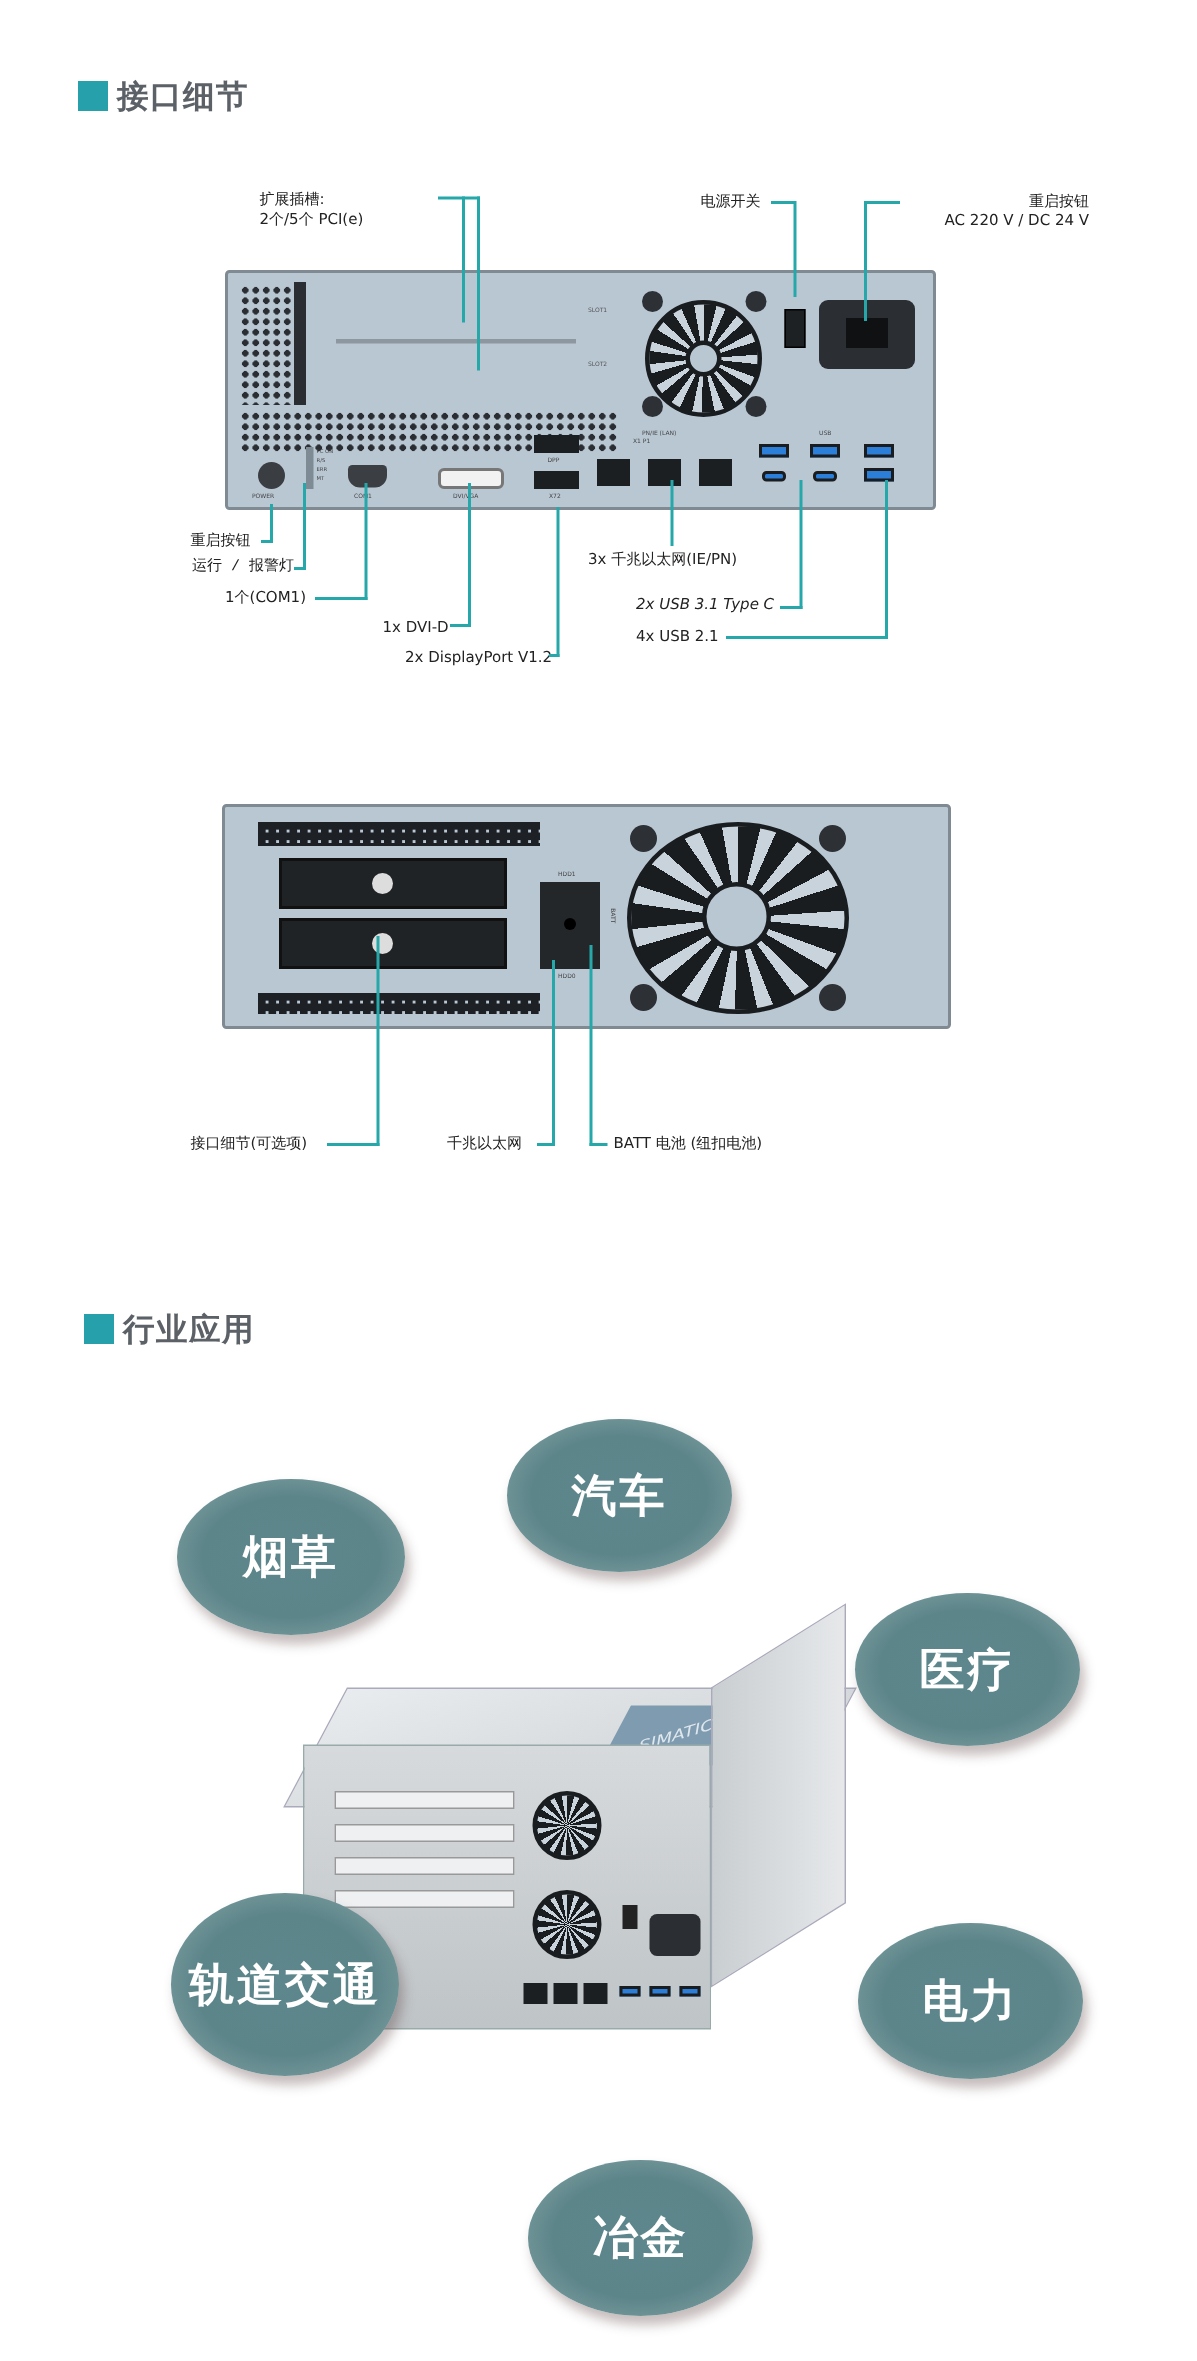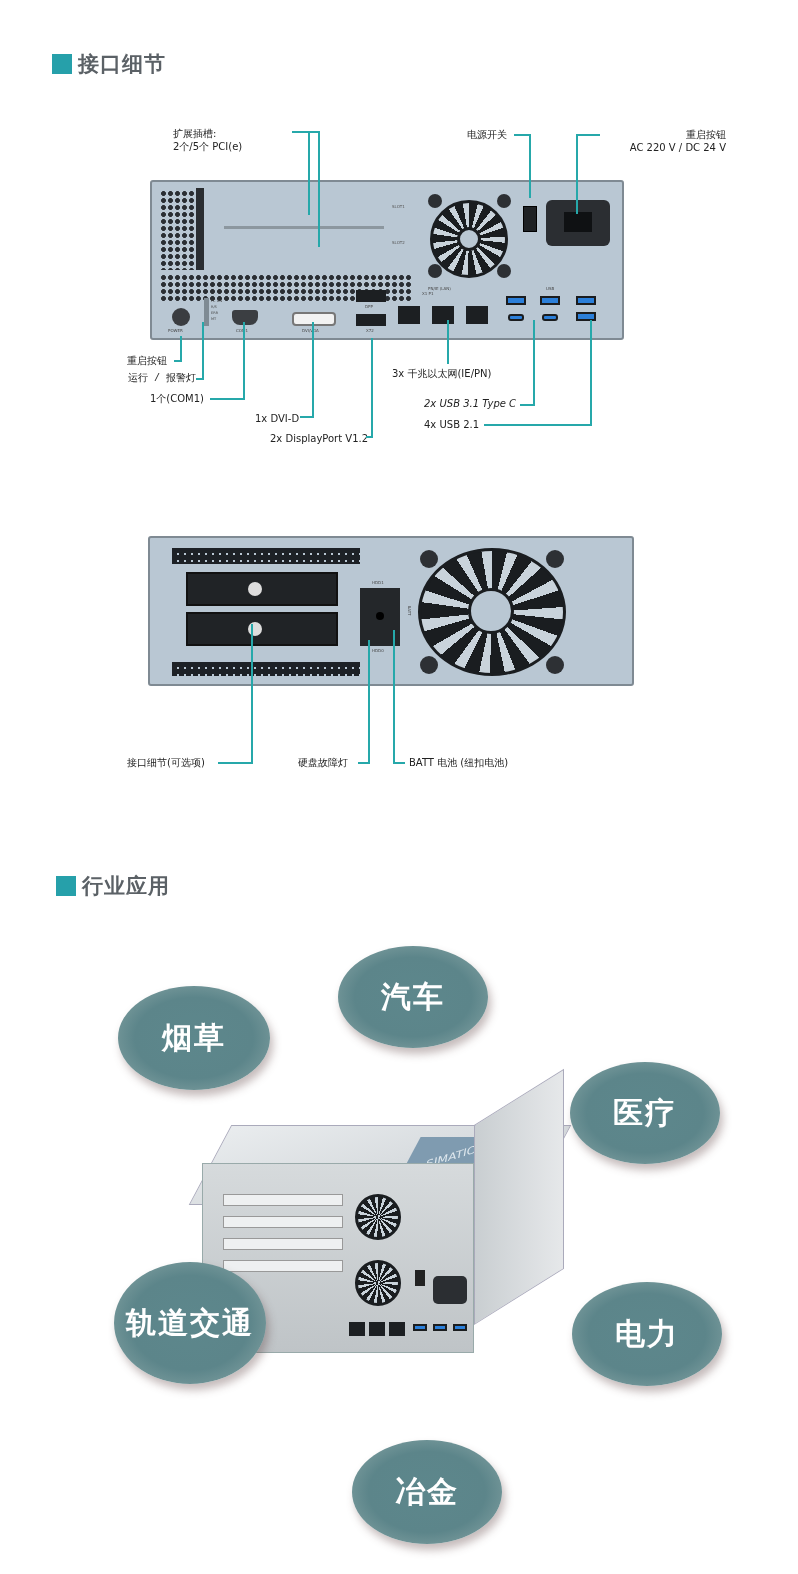--- a/index.html
+++ b/index.html
@@ -164,21 +164,21 @@
   </div>
 
   <div class="ln" style="left:251px;top:144px;width:2px;height:140px;"></div>
   <div class="ln" style="left:218px;top:282px;width:35px;height:2px;"></div>
   <div class="ln" style="left:368px;top:160px;width:2px;height:124px;"></div>
   <div class="ln" style="left:358px;top:282px;width:12px;height:2px;"></div>
   <div class="ln" style="left:393px;top:150px;width:2px;height:134px;"></div>
   <div class="ln" style="left:393px;top:282px;width:12px;height:2px;"></div>
 
   <div class="lbl" style="left:127px;top:276px;">接口细节(可选项)</div>
-  <div class="lbl" style="left:298px;top:276px;">硬盘故障灯</div>
+  <div class="lbl" style="left:298px;top:276px;">千兆以太网</div>
   <div class="lbl" style="left:409px;top:276px;">BATT 电池 (纽扣电池)</div>
 </div>
 
 <div class="sec-title" style="left:56px; top:872px;">
   <div class="sec-square"></div>
   <span class="sec-text">行业应用</span>
 </div>
 
 <div class="abs" style="left:190px;top:1085px;width:380px;height:260px;">
   <div style="position:absolute;left:20px;top:40px;width:340px;height:80px;background:linear-gradient(160deg,#e9ecee,#c9ced2);transform:skewX(-28deg);border:1px solid #aab;"></div>

